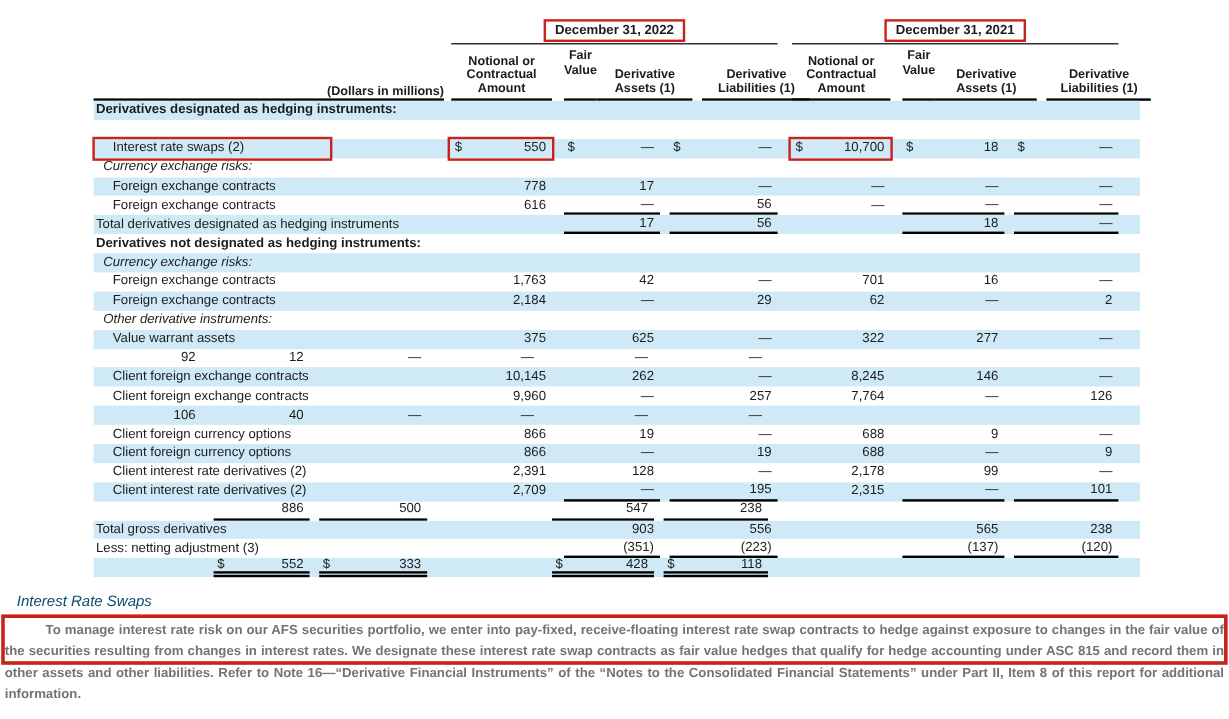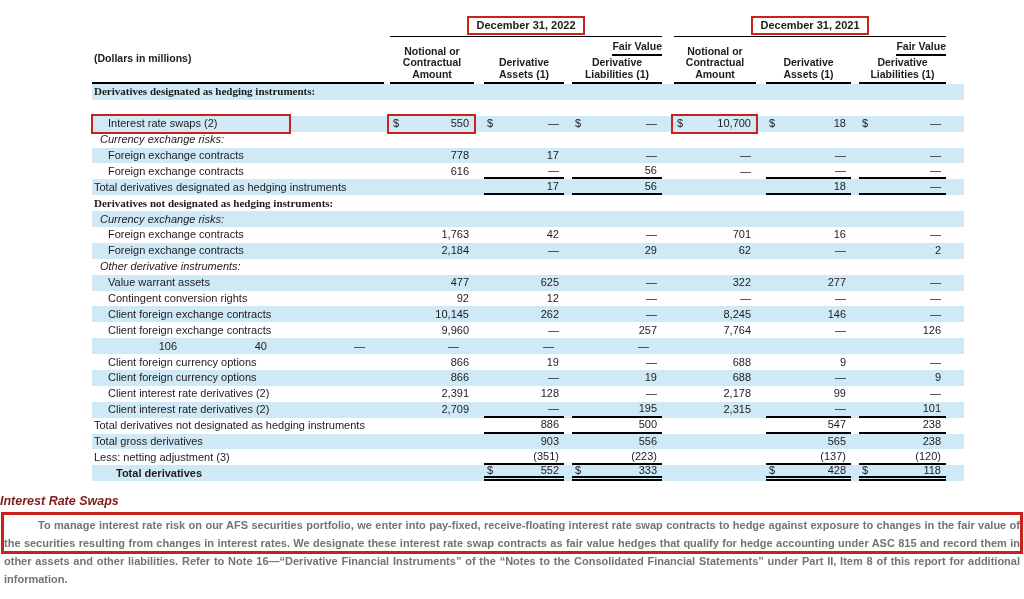--- a/index.html
+++ b/index.html
@@ -8,68 +8,68 @@
     --stripe:#cfe9f7;
     --ink:#1c1c1c;
     --rule:#000;
   }
   *{box-sizing:border-box;margin:0;padding:0;}
   html,body{background:#fff;}
   body{font-family:"Liberation Sans","DejaVu Sans",sans-serif;color:var(--ink);}
   .page{position:relative;width:1024px;height:599px;background:#fff;overflow:hidden;}
 
   
-  .tablewrap{position:absolute;left:92px;top:14px;width:872px;font-size:11px;line-height:13px;}
+  .tablewrap{position:absolute;left:78px;top:14px;width:872px;font-size:11px;line-height:13px;}
   .label-cell{width:292px;flex:0 0 auto;}
   .c0{width:84px;margin-left:6px;flex:0 0 auto;}
   .c1{width:80px;margin-left:10px;flex:0 0 auto;}
   .c2{width:90px;margin-left:8px;flex:0 0 auto;}
   .c3{width:82px;margin-left:12px;flex:0 0 auto;}
   .c4{width:85px;margin-left:10px;flex:0 0 auto;}
   .c5{width:87px;margin-left:8px;flex:0 0 auto;}
 
   
   .hdr-dates{display:flex;align-items:flex-end;height:23px;}
   .hdr-dates .spacer{width:298px;flex:0 0 auto;}
   .hdr-dates .gspacer{width:12px;flex:0 0 auto;}
   .pgroup{width:272px;flex:0 0 auto;text-align:center;border-bottom:1.5px solid var(--rule);padding-bottom:1px;}
   .date-chip{display:inline-block;font-weight:bold;font-size:11px;border:2.5px solid var(--red);padding:1px 7px;background:#fff;}
   .hdr-cols{display:flex;align-items:flex-end;height:47px;margin-top:0;}
   .hcell{text-align:center;font-weight:bold;font-size:10.5px;line-height:11.5px;border-bottom:2.5px solid var(--rule);padding-bottom:2px;}
-  .label-h{text-align:left;padding-left:2px;padding-bottom:18px;}
-  .fvblock{display:flex;flex-direction:column;justify-content:flex-start;align-self:stretch;flex:0 0 auto;align-items:flex-end;}
+  .label-h{text-align:right;padding-left:2px;padding-bottom:0;}
+  .fvblock{display:flex;flex-direction:row;justify-content:flex-start;align-self:stretch;flex:0 0 auto;}
   .fv22{width:178px;margin-left:10px;}
   .fv21{width:180px;margin-left:10px;}
   .fvlabel{text-align:center;font-weight:bold;font-size:10.5px;border-bottom:2px solid var(--rule);padding-bottom:1px;margin-top:3px;}
   .fvcols{display:flex;align-items:flex-end;flex:1;}
   .fvcols .hcell{width:80px;}
   .fv22 .hcell + .hcell{width:90px;margin-left:8px;}
   .fv21 .hcell{width:85px;}
   .fv21 .hcell + .hcell{width:87px;margin-left:8px;}
 
   
   .trow{display:flex;align-items:center;height:15.9px;position:relative;padding-right:18px;}
   .trow.shaded{background:var(--stripe);}
   .trow .cell{height:100%;display:flex;align-items:center;justify-content:space-between;position:relative;}
   .trow .label-cell{display:flex;align-items:center;position:relative;height:100%;}
-  .trow.section .label-cell{font-weight:bold;padding-left:2px;font-family:Liberation Serif, serif;}
+  .trow.section .label-cell{font-weight:bold;padding-left:2px;}
   .trow.subsection .label-cell{font-style:italic;padding-left:8px;}
   .trow.item .label-cell{padding-left:16px;}
   .trow.total .label-cell{font-weight:normal;padding-left:2px;}
   .trow.grand .label-cell{font-weight:bold;padding-left:24px;}
   .dollar{padding-left:3px;}
   .num{padding-right:5px;text-align:right;flex:1;}
   .cell.rule{border-bottom:2px solid var(--rule);}
   .cell.rule-double{border-bottom:5px double var(--rule);}
   .cell.redbox::after{content:"";position:absolute;left:-3px;right:-2px;top:-2px;bottom:-2px;border:2.5px solid var(--red);pointer-events:none;z-index:3;}
   .label-cell.labelbox::after{content:"";position:absolute;left:-1px;top:-2px;bottom:-2px;width:196px;border:2.5px solid var(--red);pointer-events:none;z-index:3;}
 
   
   .notes{position:absolute;left:0;top:494px;width:1024px;}
-  .note-heading{font-size:12.5px;font-weight:bold;font-style:italic;color:#7f1d1d;}
+  .note-heading{font-size:12.5px;font-weight:normal;font-style:italic;margin-left:14px;color:#0c4a6e;}
   .para-wrap{position:relative;margin:8px 4px 0 4px;}
   .para-wrap p{font-size:11px;line-height:18px;text-align:justify;text-indent:34px;color:#737373;font-weight:bold;}
   .red-overlay{position:absolute;left:-3px;right:-3px;top:-4px;height:42px;border:3px solid var(--red);pointer-events:none;}
 </style>
 </head>
 <body>
 
 <div class="page">
 
   <div class="tablewrap">
@@ -426,21 +426,21 @@
           </div>
           <div class="cell c5">
             <span class="dollar"></span>
             <span class="num"></span>
           </div>
         </div>
         <div class="trow item shaded">
           <div class="label-cell">Value warrant assets</div>
           <div class="cell c0">
             <span class="dollar"></span>
-            <span class="num">477</span>
+            <span class="num">375</span>
           </div>
           <div class="cell c1">
             <span class="dollar"></span>
             <span class="num">625</span>
           </div>
           <div class="cell c2">
             <span class="dollar"></span>
             <span class="num">—</span>
           </div>
           <div class="cell c3">
@@ -450,21 +450,20 @@
           <div class="cell c4">
             <span class="dollar"></span>
             <span class="num">277</span>
           </div>
           <div class="cell c5">
             <span class="dollar"></span>
             <span class="num">—</span>
           </div>
         </div>
         <div class="trow item">
-          <div class="label-cell">Contingent conversion rights</div>
           <div class="cell c0">
             <span class="dollar"></span>
             <span class="num">92</span>
           </div>
           <div class="cell c1">
             <span class="dollar"></span>
             <span class="num">12</span>
           </div>
           <div class="cell c2">
             <span class="dollar"></span>
@@ -665,21 +664,20 @@
           <div class="cell c4 rule">
             <span class="dollar"></span>
             <span class="num">—</span>
           </div>
           <div class="cell c5 rule">
             <span class="dollar"></span>
             <span class="num">101</span>
           </div>
         </div>
         <div class="trow total">
-          <div class="label-cell">Total derivatives not designated as hedging instruments</div>
           <div class="cell c0">
             <span class="dollar"></span>
             <span class="num"></span>
           </div>
           <div class="cell c1 rule">
             <span class="dollar"></span>
             <span class="num">886</span>
           </div>
           <div class="cell c2 rule">
             <span class="dollar"></span>
@@ -746,21 +744,20 @@
           <div class="cell c4 rule">
             <span class="dollar"></span>
             <span class="num">(137)</span>
           </div>
           <div class="cell c5 rule">
             <span class="dollar"></span>
             <span class="num">(120)</span>
           </div>
         </div>
         <div class="trow grand shaded">
-          <div class="label-cell">Total derivatives</div>
           <div class="cell c0">
             <span class="dollar"></span>
             <span class="num"></span>
           </div>
           <div class="cell c1 rule-double">
             <span class="dollar">$</span>
             <span class="num">552</span>
           </div>
           <div class="cell c2 rule-double">
             <span class="dollar">$</span>

